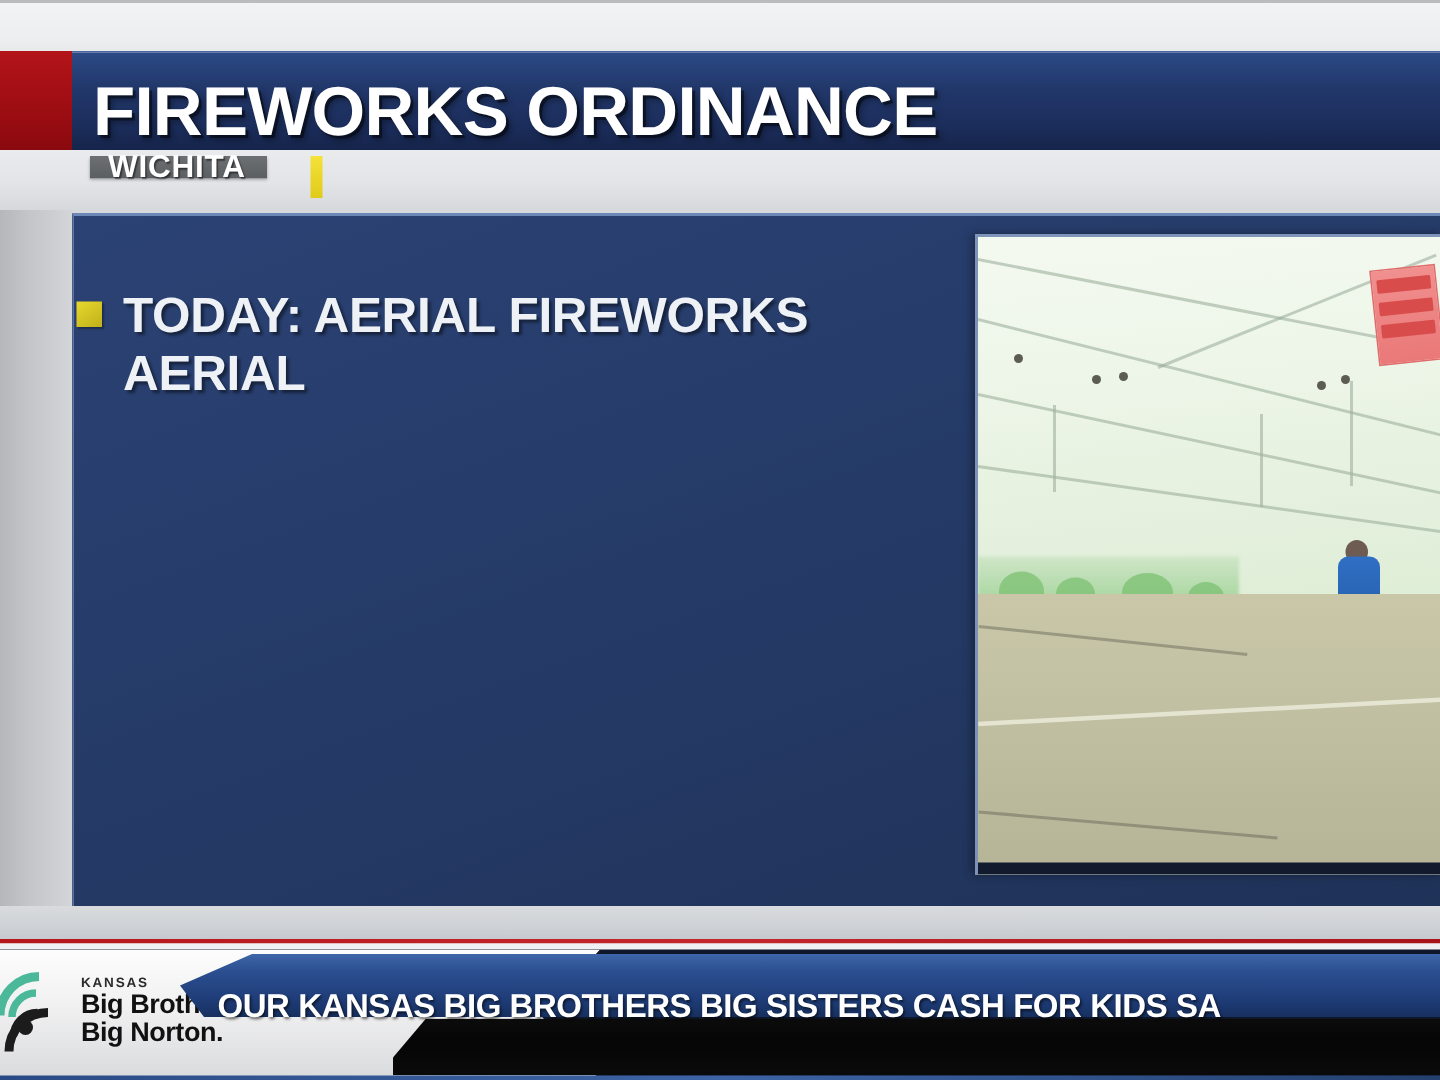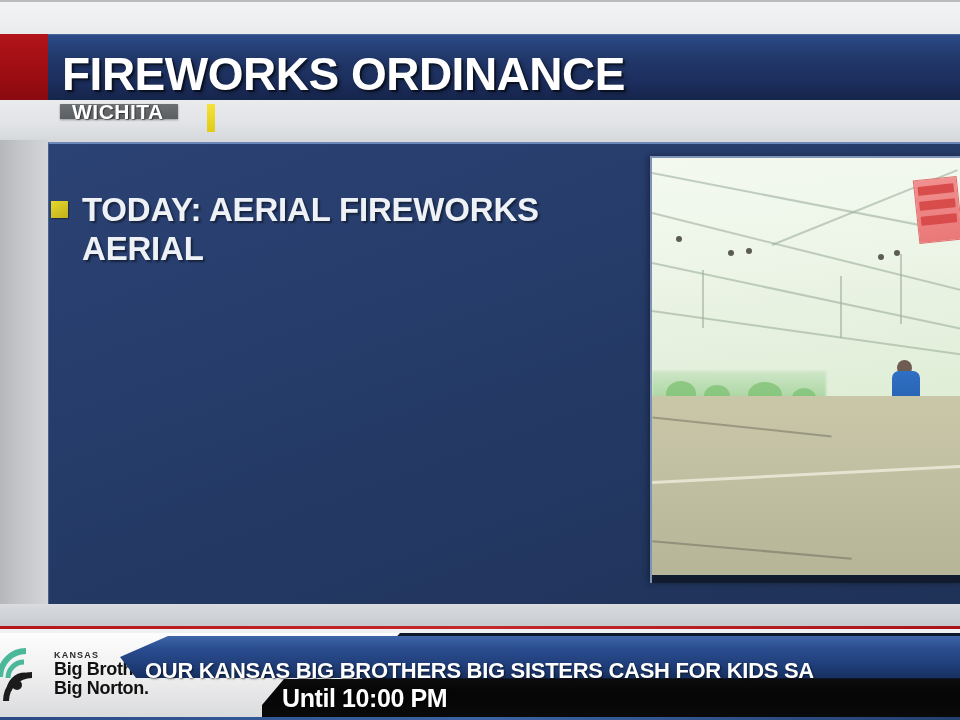--- a/index.html
+++ b/index.html
@@ -473,19 +473,18 @@
         <div class="logo-big">Big Brothers</div>
         <div class="logo-big">Big Norton.</div>
       </div>
     </div>
 
     <div class="ticker-bar"></div>
     <div class="ticker-text">OUR KANSAS BIG BROTHERS BIG SISTERS CASH FOR KIDS SA</div>
 
     <div class="alert-bar"></div>
     <div class="alert-text">
-      <span class="alert-until">Until 10:00 PM</span>
     </div>
 
     <div class="alert-strip-bottom"></div>
   </div>
 
 </div>
 
 </body></html>

